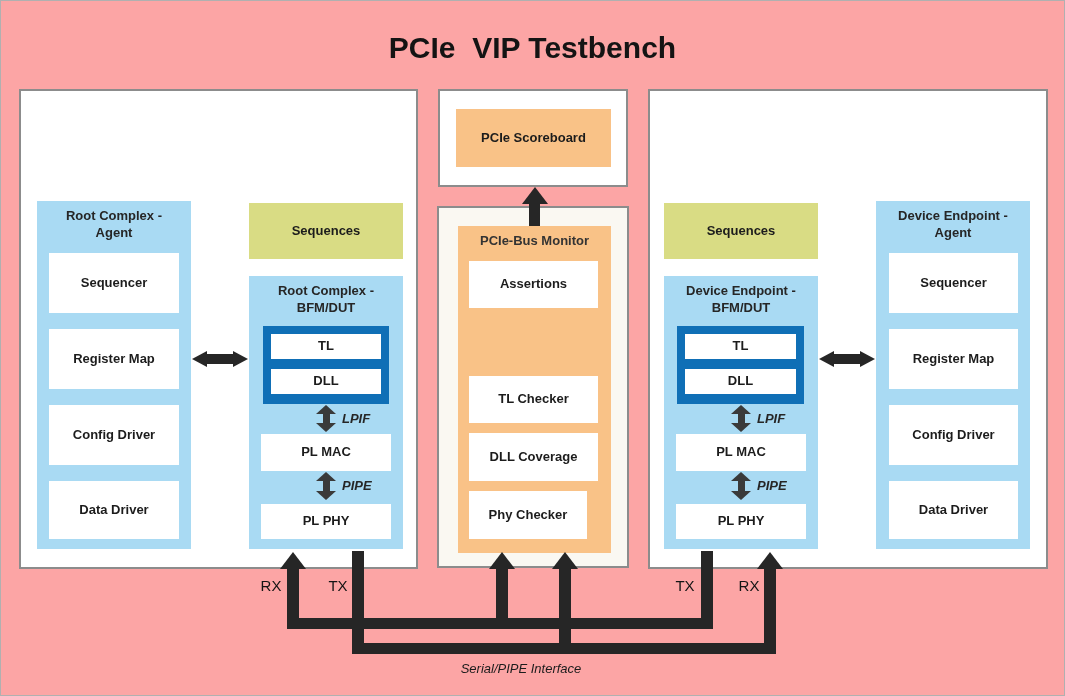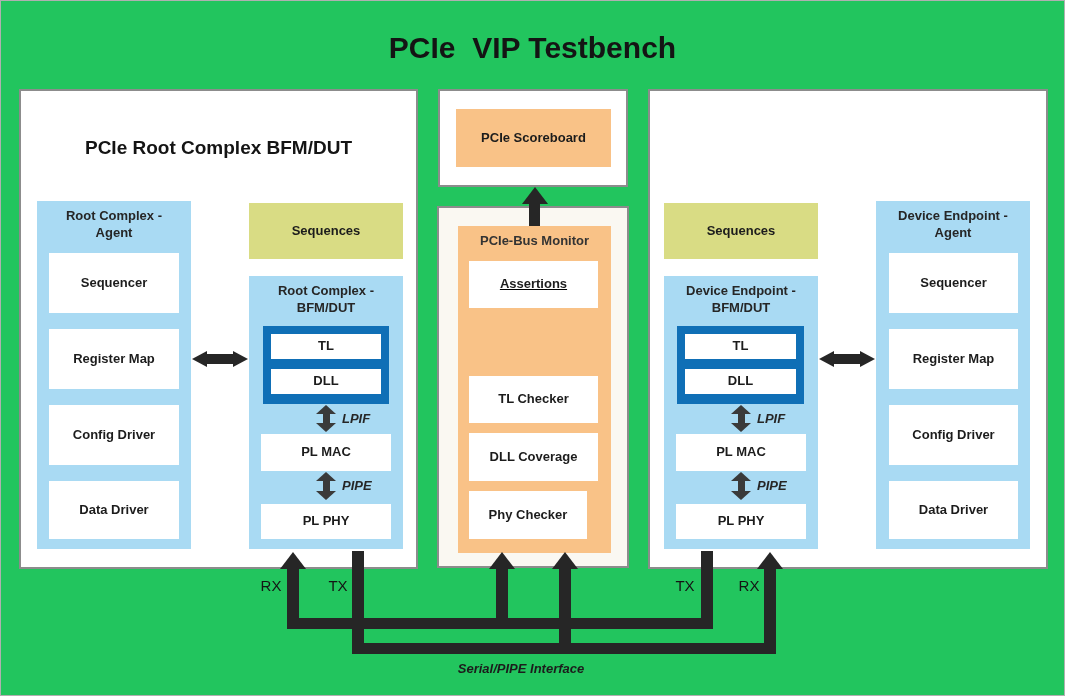--- a/index.html
+++ b/index.html
@@ -1,19 +1,19 @@
 <!DOCTYPE html>
 <html><head>
 <meta charset="utf-8">
 <style>
   * { box-sizing: border-box; margin: 0; padding: 0; }
   html,body { background:#ffffff; }
   body { font-family: "Liberation Sans", sans-serif; }
 
-  #frame { position:relative; width:1065px; height:696px; background:#22c55e;
+  #frame { position:relative; width:1065px; height:696px; background:#fca5a5;
            border:1px solid #b0b0b0; overflow:hidden; }
 
   #title { position:absolute; top:30px; left:0; width:100%; text-align:center;
            font-size:30px; font-weight:bold; color:#141414; white-space:pre-wrap; z-index:4; }
 
   .panel { position:absolute; background:#ffffff; border:2px solid #8c8c8c; z-index:1; }
   .creampanel { background:#faf8f2; }
 
   .ptitle { position:absolute; text-align:center; font-size:19px; font-weight:bold;
             color:#141414; z-index:3; }
@@ -48,36 +48,35 @@
                  border-right:15px solid #262626; }
   .hhead-right { position:absolute; right:0; top:0; width:0; height:0;
                  border-top:8px solid transparent; border-bottom:8px solid transparent;
                  border-left:15px solid #262626; }
   .hshaft { position:absolute; left:13px; right:13px; top:3px; height:10px; background:#262626; }
 
   .conn-label { position:absolute; font-size:15px; font-weight:normal; color:#141414;
                 text-align:center; width:50px; z-index:6; }
   .io-italic  { position:absolute; font-size:13px; font-weight:bold; font-style:italic;
                 color:#262626; z-index:4; }
-  .serial { position:absolute; font-size:13px; font-weight:bold; font-style:italic;
+  .serial { position:absolute; font-size:13px; font-weight:normal; font-style:italic;
             color:#1c1c1c; text-align:center; z-index:6; }
 </style>
 </head>
 <body>
 
 <div id="frame">
 
   <div id="title">PCIe  VIP Testbench</div>
 
   <div class="panel" style="left:18px; top:88px; width:399px; height:480px;"></div>
   <div class="panel" style="left:647px; top:88px; width:400px; height:480px;"></div>
   <div class="panel" style="left:437px; top:88px; width:190px; height:98px;"></div>
   <div class="panel creampanel" style="left:436px; top:205px; width:192px; height:362px;"></div>
 
-  <div class="ptitle" style="left:18px; top:136px; width:399px;">PCIe Root Complex BFM/DUT</div>
 
   <div class="bluebox" style="left:36px; top:200px; width:154px; height:348px;"></div>
   <div class="boxtitle" style="left:36px; top:207px; width:154px;">Root Complex -
 Agent</div>
   <div class="whitebox" style="left:48px; top:252px; width:130px; height:60px;">
     <span class="lbl">Sequencer</span>
   </div>
   <div class="whitebox" style="left:48px; top:328px; width:130px; height:60px;">
     <span class="lbl">Register Map</span>
   </div>
@@ -131,21 +130,21 @@
       <div class="hshaft"></div>
       <div class="hhead-right"></div>
   </div>
 
   <div class="orangebox whitebox" style="left:455px; top:108px; width:155px; height:58px; background:#f9c287;">
     <span class="lbl">PCIe Scoreboard</span>
   </div>
 
   <div class="orangebox" style="left:457px; top:225px; width:153px; height:327px;"></div>
   <div class="boxtitle" style="left:457px; top:232px; width:153px; color:#333333;">PCIe-Bus Monitor</div>
-  <div class="whitebox" style="left:468px; top:260px; width:129px; height:47px;text-decoration:underline;">
+  <div class="whitebox" style="left:468px; top:260px; width:129px; height:47px;">
     <span class="lbl">Assertions</span>
   </div>
   <div class="whitebox" style="left:468px; top:375px; width:129px; height:47px;">
     <span class="lbl">TL Checker</span>
   </div>
   <div class="whitebox" style="left:468px; top:432px; width:129px; height:48px;">
     <span class="lbl">DLL Coverage</span>
   </div>
   <div class="whitebox" style="left:468px; top:490px; width:118px; height:48px;">
     <span class="lbl">Phy Checker</span>

